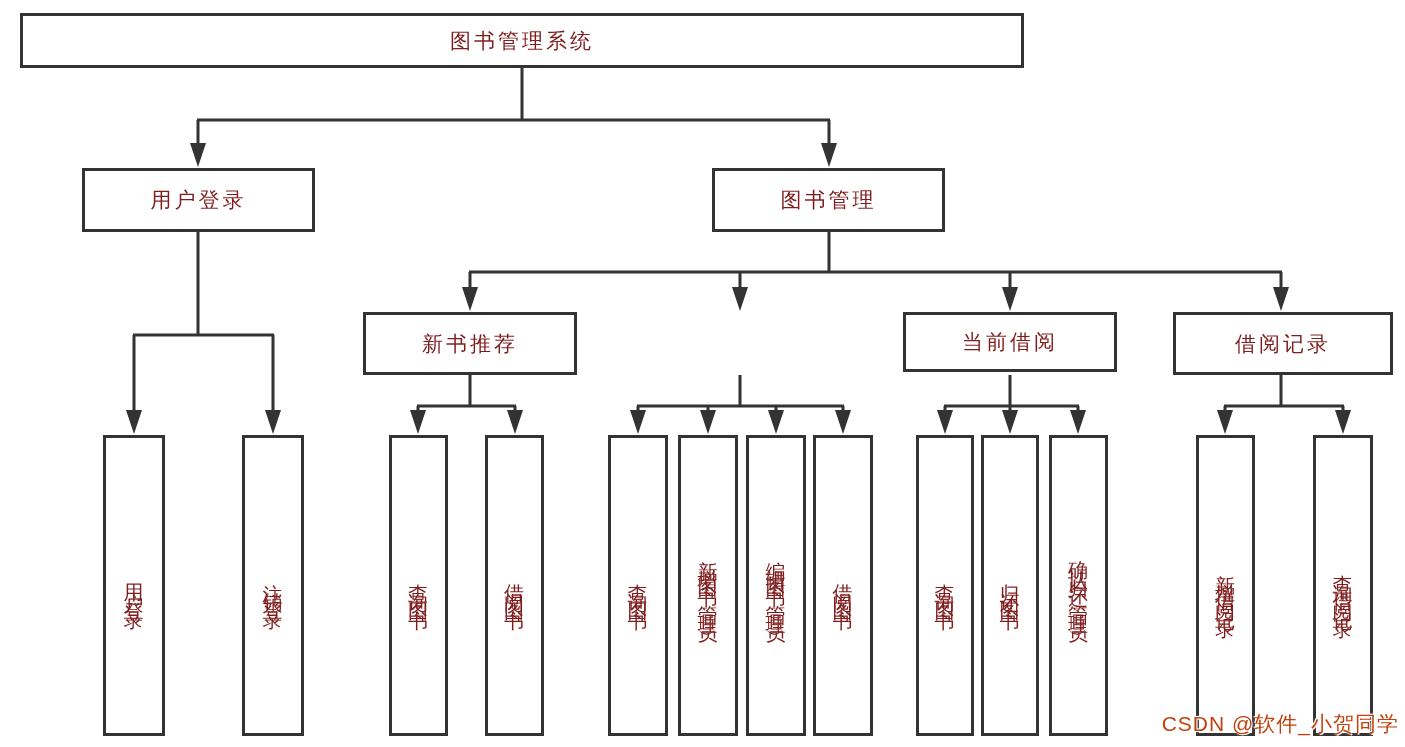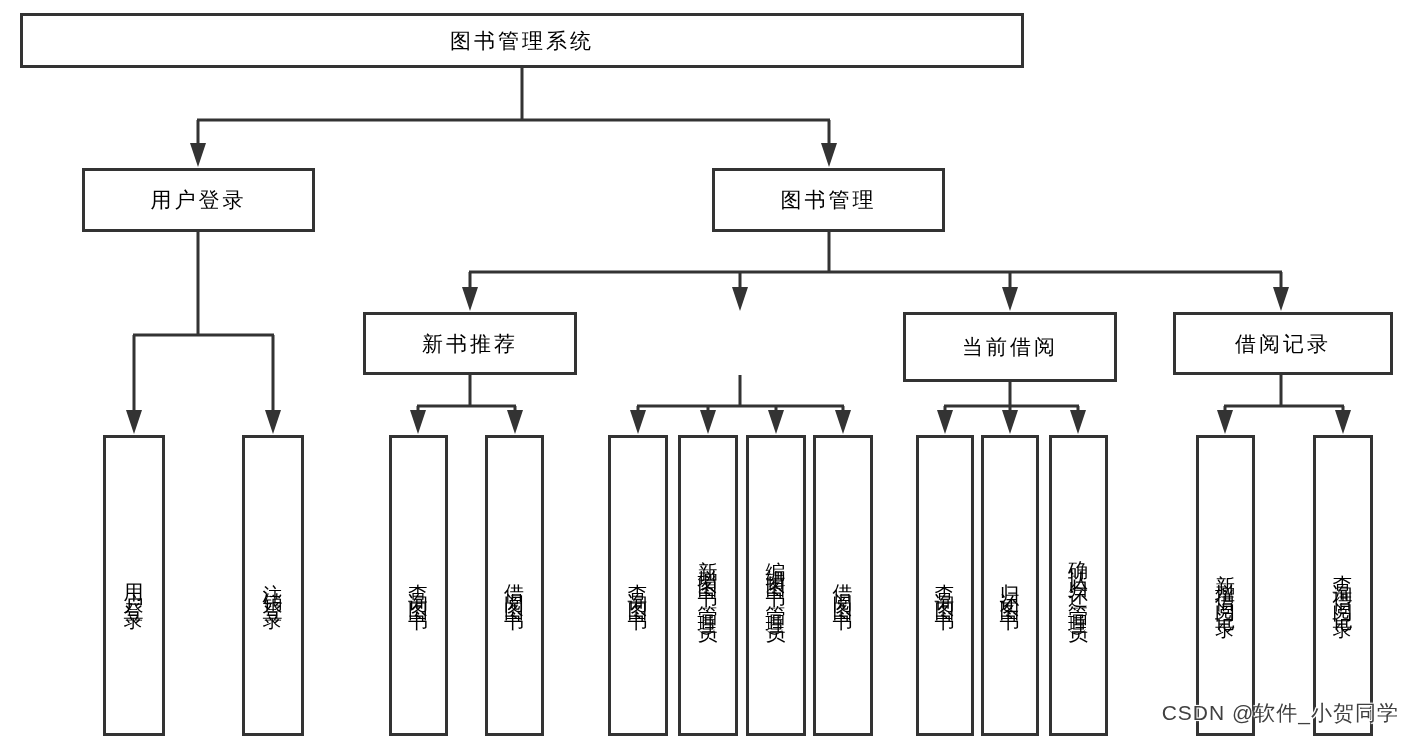--- a/index.html
+++ b/index.html
@@ -15,44 +15,44 @@
     position: absolute;
     left: 0; top: 0;
     width: 1405px; height: 747px;
     pointer-events: none;
   }
   .node {
     position: absolute;
     box-sizing: border-box;
     background: #ffffff;
     border: 3px solid #333333;
-    color: #000000;
+    color: #7f1d1d;
     display: flex;
     align-items: center;
     justify-content: center;
     text-align: center;
   }
   .node.h {
     font-size: 21px;
     letter-spacing: 3px;
     white-space: nowrap;
   }
   .node.v {
     font-size: 20px;
     writing-mode: vertical-rl;
     text-orientation: mixed;
     letter-spacing: 9px;
     line-height: 1;
   }
   #watermark {
     position: absolute;
     right: 6px;
-    bottom: 20px;
+    bottom: 9px;
     font-size: 21px;
-    color: #404040;
+    color: #c2410c;
     letter-spacing: 1px;
     text-shadow: 0 0 3px #ffffff, 1px 1px 0 #ffffff, -1px -1px 0 #ffffff;
     white-space: nowrap;
   }
 </style>
 </head>
 <body>
 
 <div id="canvas">
 
@@ -77,21 +77,21 @@
       M1070 410 L1086 410 L1078 434 Z
       M1217 410 L1233 410 L1225 434 Z  M1335 410 L1351 410 L1343 434 Z"></path>
   </svg>
 
   <div class="node h" style="left:20px;top:13px;width:1004px;height:55px">图书管理系统</div>
 
   <div class="node h" style="left:82px;top:168px;width:233px;height:64px">用户登录</div>
   <div class="node h" style="left:363px;top:312px;width:214px;height:63px">新书推荐</div>
 
   <div class="node h" style="left:712px;top:168px;width:233px;height:64px">图书管理</div>
-  <div class="node h" style="left:903px;top:312px;width:214px;height:70px">当前借阅</div>
+  <div class="node h" style="left:903px;top:312px;width:214px;height:60px">当前借阅</div>
   <div class="node h" style="left:1173px;top:312px;width:220px;height:63px">借阅记录</div>
 
   <div class="node v" style="left:103px;top:435px;width:62px;height:301px">用户登录</div>
   <div class="node v" style="left:242px;top:435px;width:62px;height:301px">注销登录</div>
 
   <div class="node v" style="left:389px;top:435px;width:59px;height:301px">查询图书</div>
   <div class="node v" style="left:485px;top:435px;width:59px;height:301px">借阅图书</div>
 
   <div class="node v" style="left:608px;top:435px;width:60px;height:301px">查询图书</div>
   <div class="node v" style="left:678px;top:435px;width:60px;height:301px">新增图书（管理员）</div>

